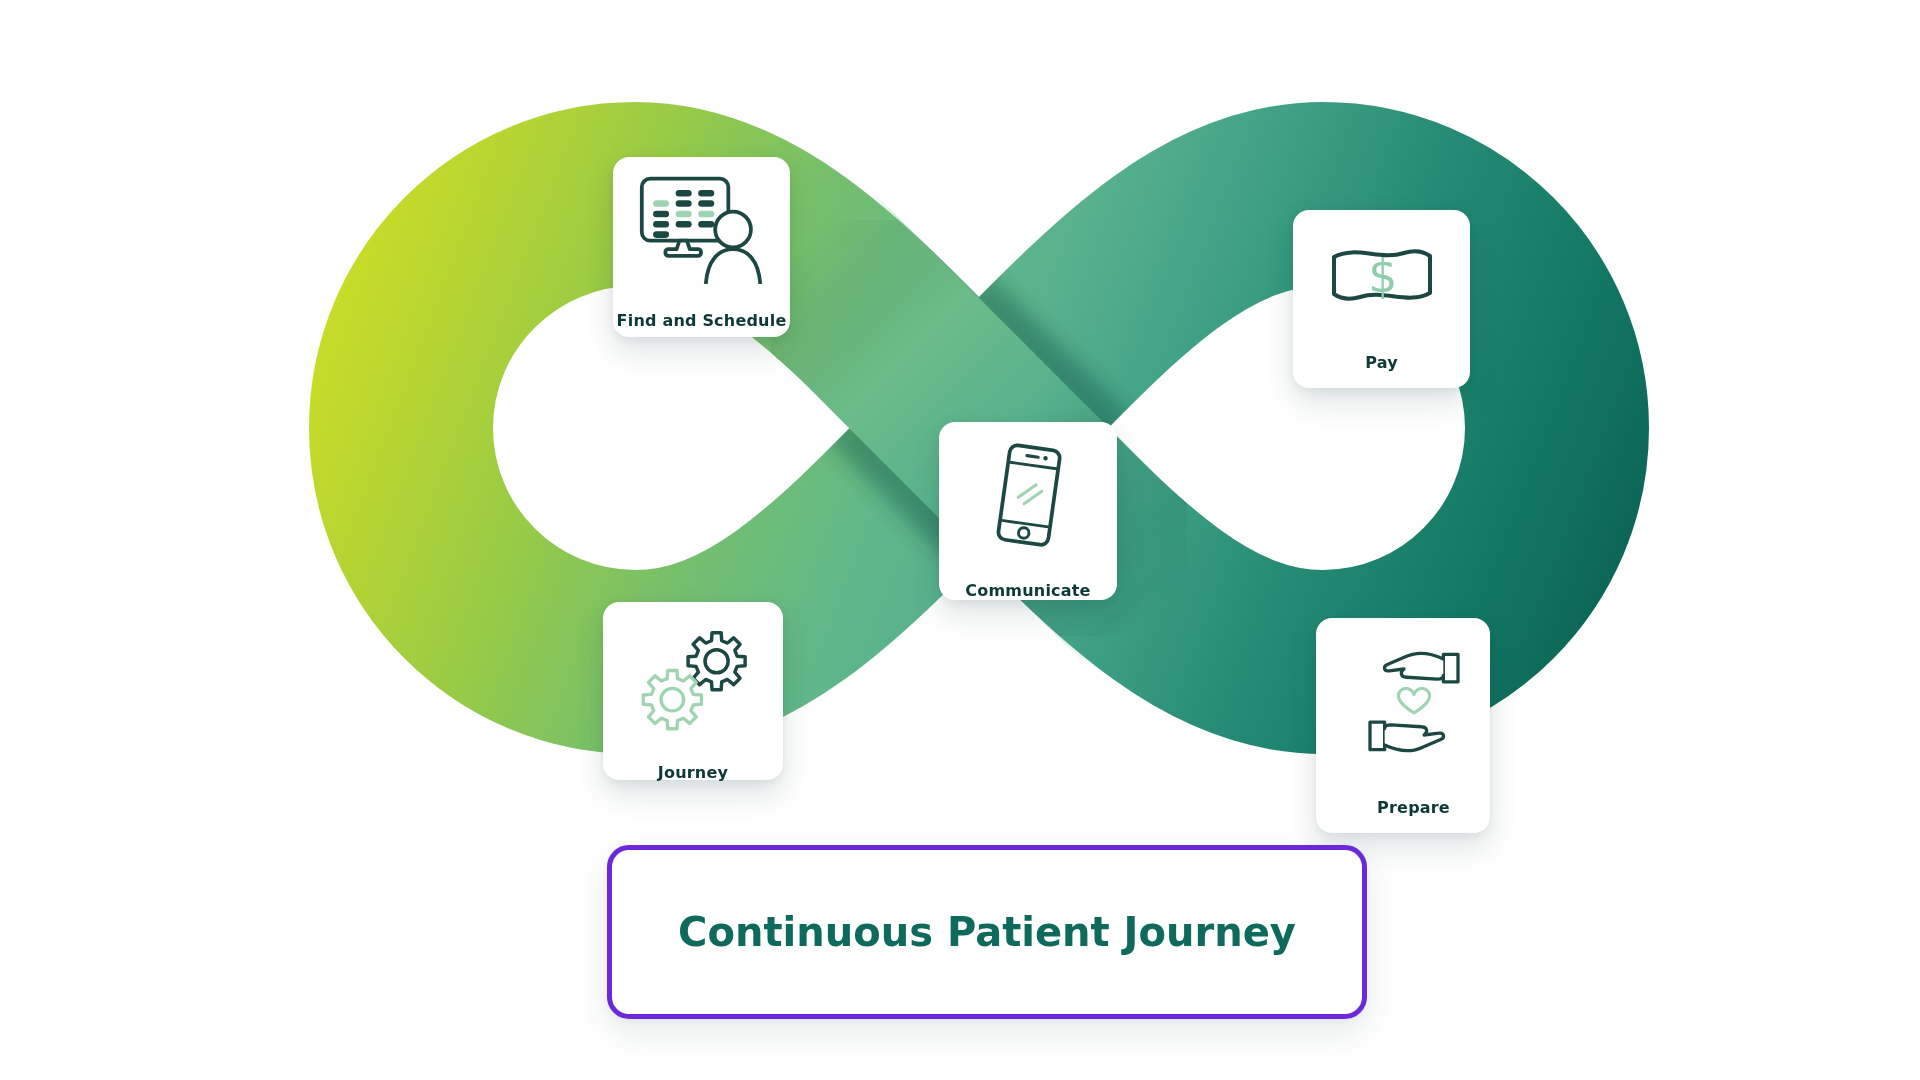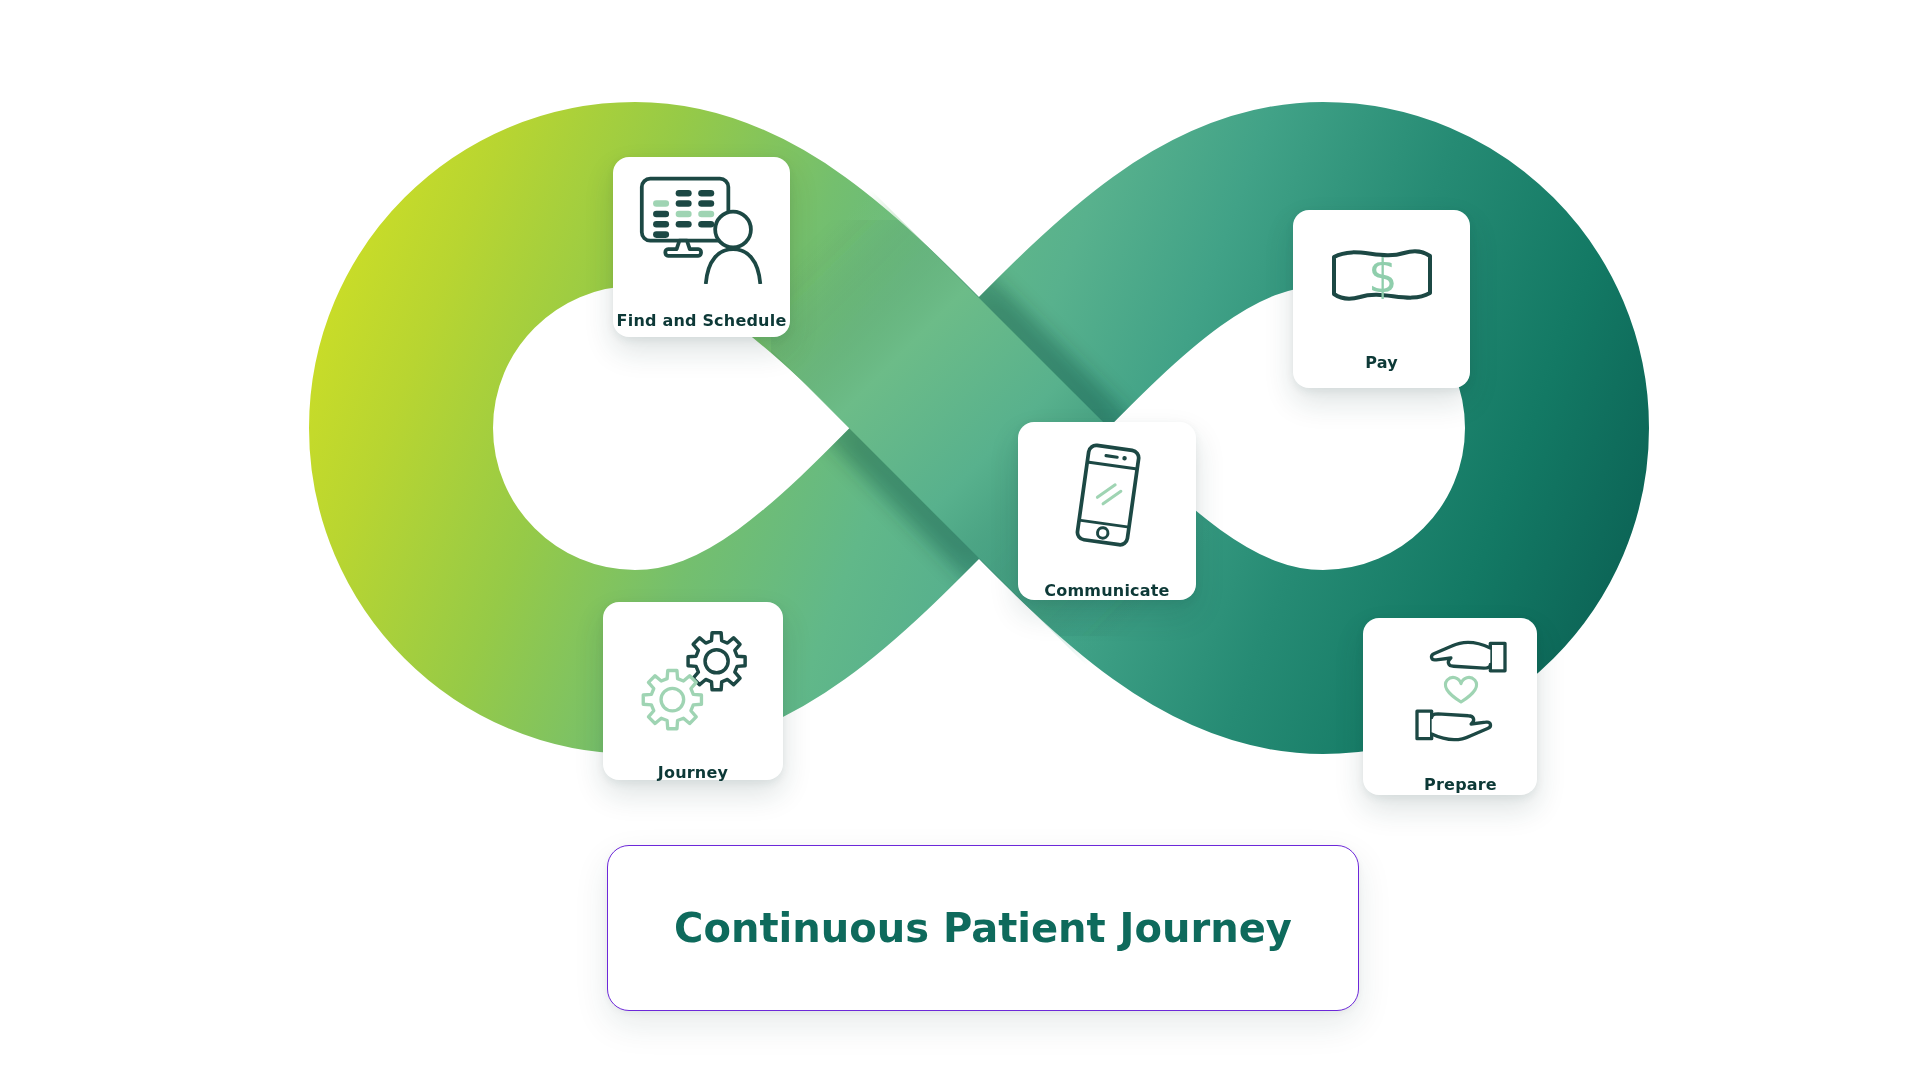--- a/index.html
+++ b/index.html
@@ -9,25 +9,25 @@
   .card{position:absolute;background:#ffffff;border-radius:16px;
         box-shadow:0 14px 30px rgba(20,60,55,.14),0 3px 8px rgba(20,60,55,.07);
         display:flex;flex-direction:column;align-items:center;justify-content:space-between;
         padding:16px 8px 16px 8px;box-sizing:border-box;gap:28px;}
   .card-icon{flex:1;display:flex;align-items:center;justify-content:center;width:100%;}
   .card-label{font-weight:700;font-size:16px;line-height:1.15;color:#0d3937;
               letter-spacing:.2px;text-align:center;white-space:nowrap;}
   .card-retain{left:230px;top:278px;width:180px;height:180px;}
   .card-find{left:613px;top:157px;width:177px;height:180px;}
   .card-pay{left:1293px;top:210px;width:177px;height:178px;}
-  .card-communicate{left:1018px;top:422px;width:178px;height:178px;}
+  .card-communicate{left:939px;top:422px;width:178px;height:178px;}
   .card-maintain{left:603px;top:602px;width:180px;height:178px;}
-  .card-prepare{left:1363px;top:618px;width:174px;height:177px;padding-left:29px;}
+  .card-prepare{left:1316px;top:618px;width:174px;height:215px;padding-left:29px;}
   .title-box{position:absolute;left:607px;top:845px;width:750px;height:164px;
-             background:#ffffff;border:1px solid #6d28d9;border-radius:22px;
+             background:#ffffff;border:5px solid #6d28d9;border-radius:22px;
              box-shadow:0 14px 34px rgba(20,60,55,.10),0 2px 6px rgba(20,60,55,.05);
              display:flex;align-items:center;justify-content:center;}
   .title-text{font-weight:700;font-size:40px;color:#0e6a5c;letter-spacing:0px;}
 </style>
 </head>
 <body>
 
 <div class="stage">
 
   <svg class="infinity" viewBox="0 0 1920 1080" xmlns="http://www.w3.org/2000/svg">

